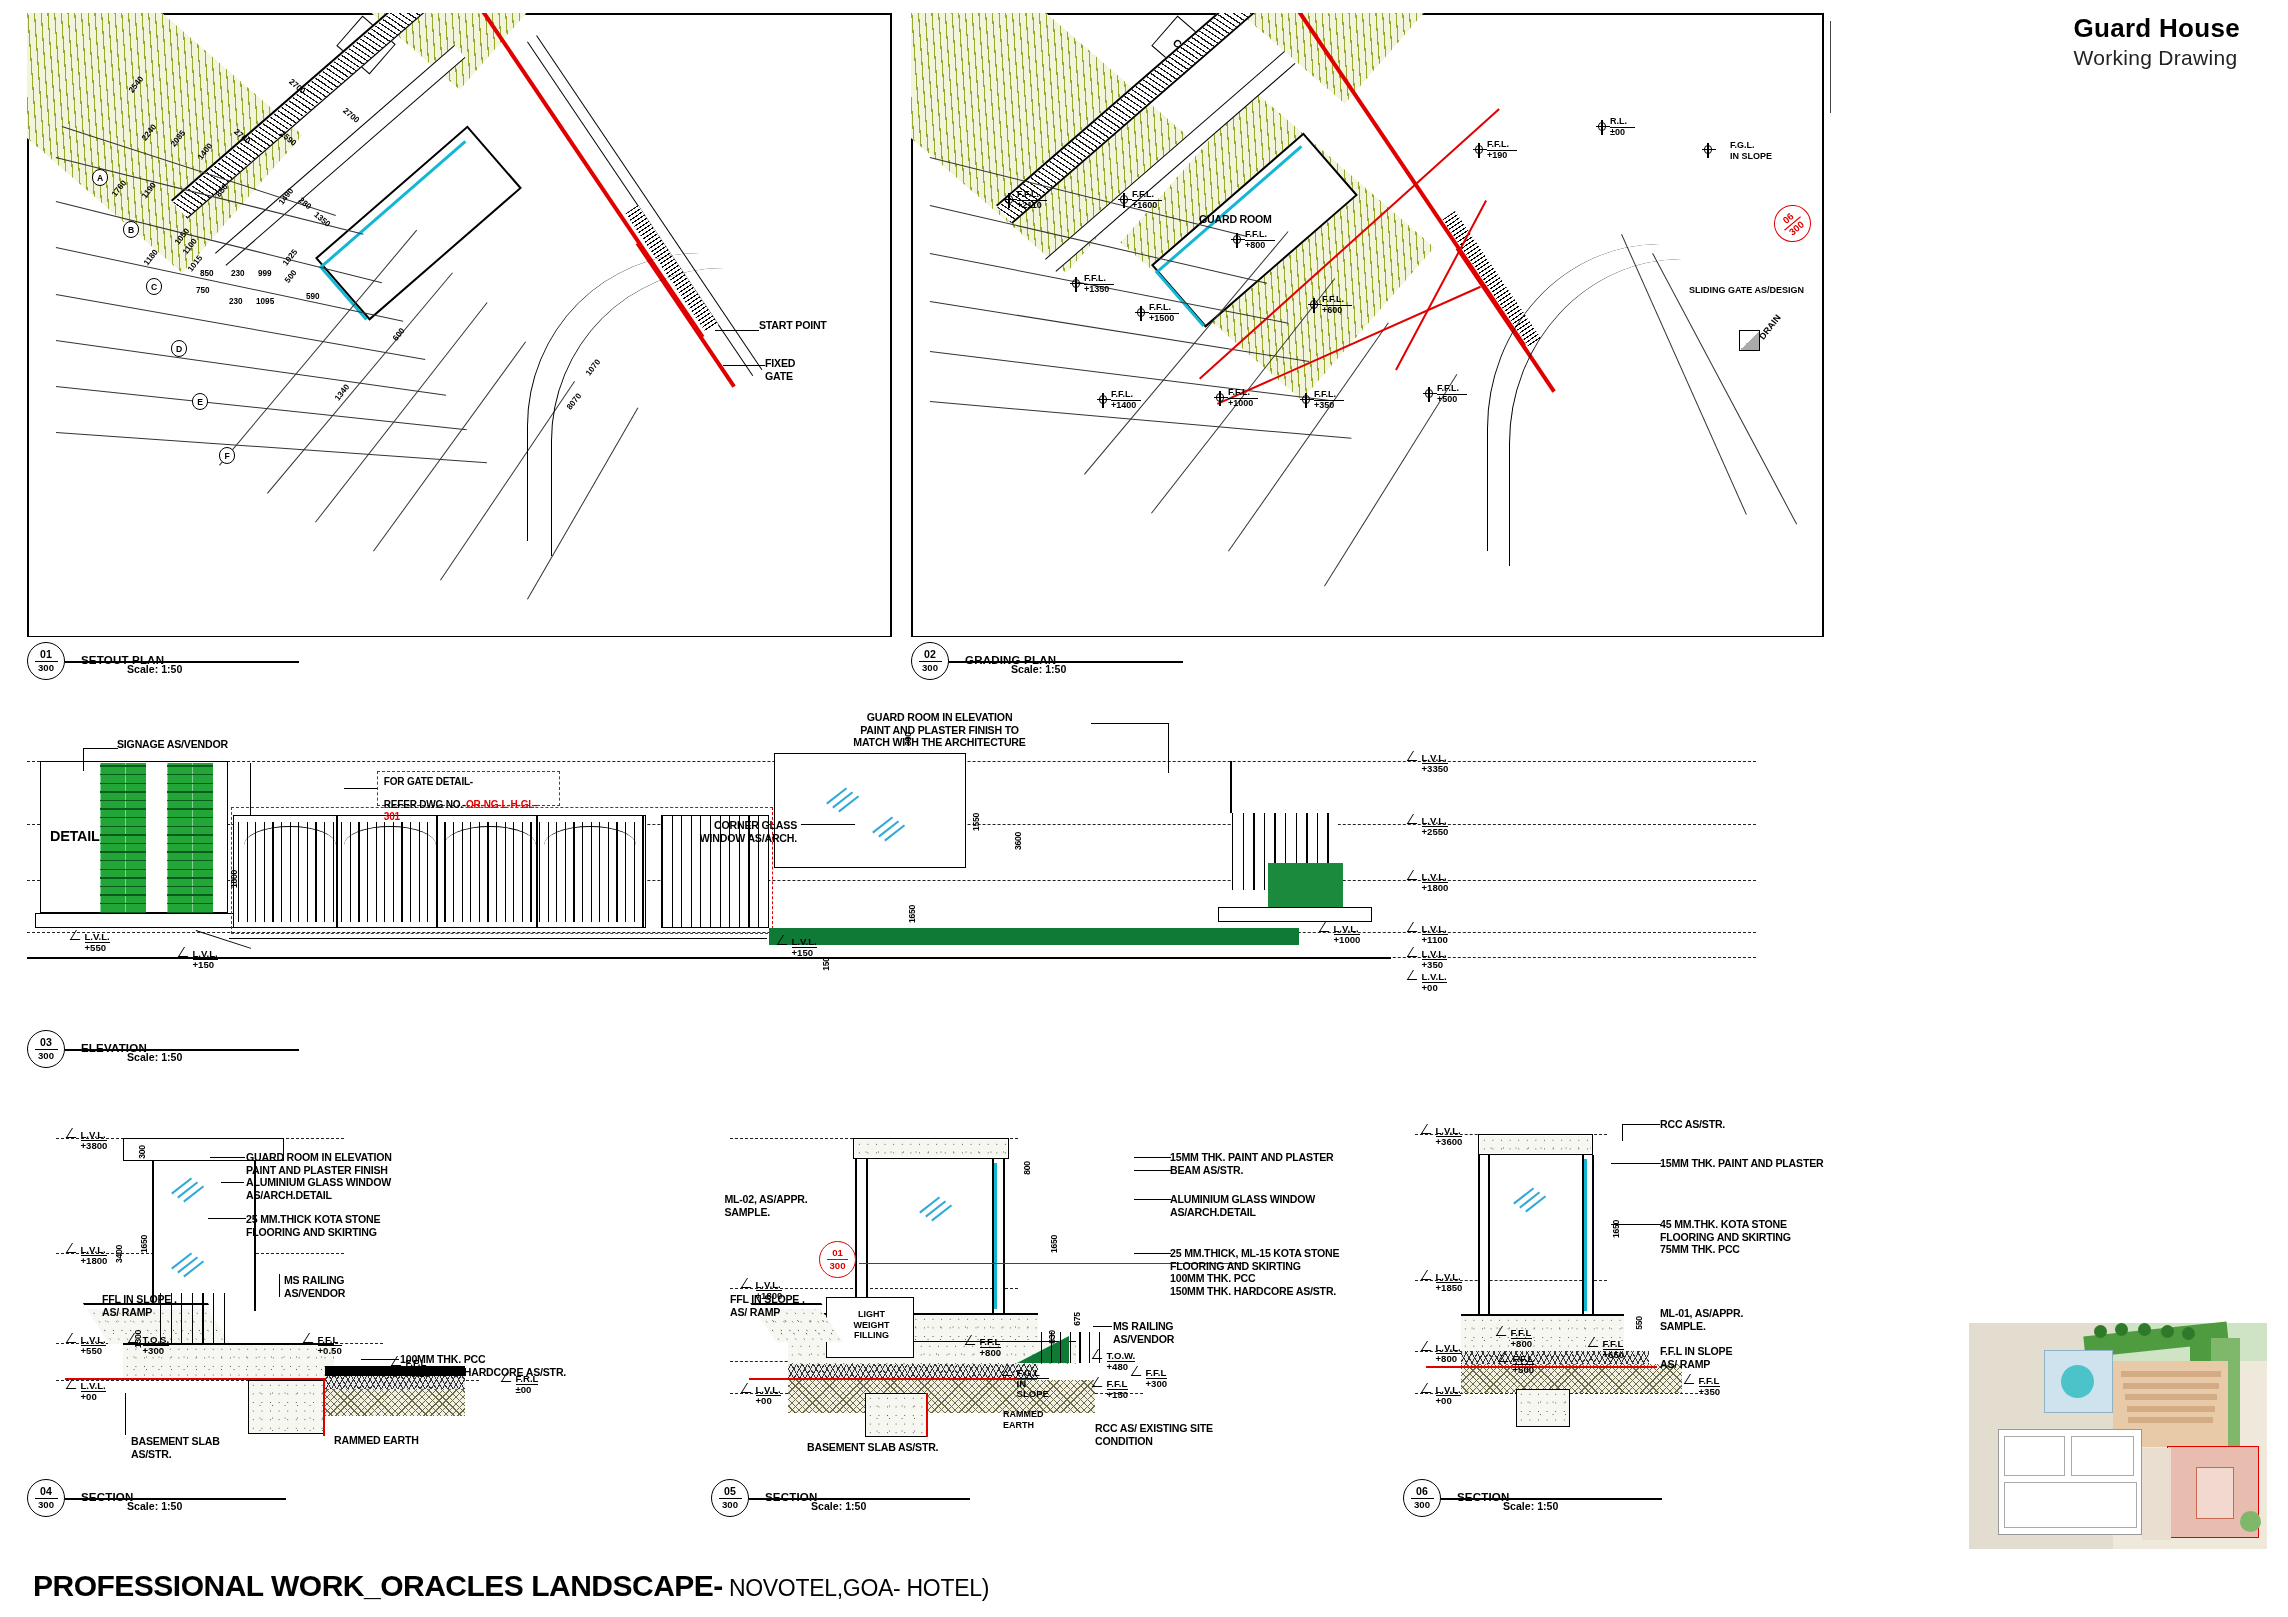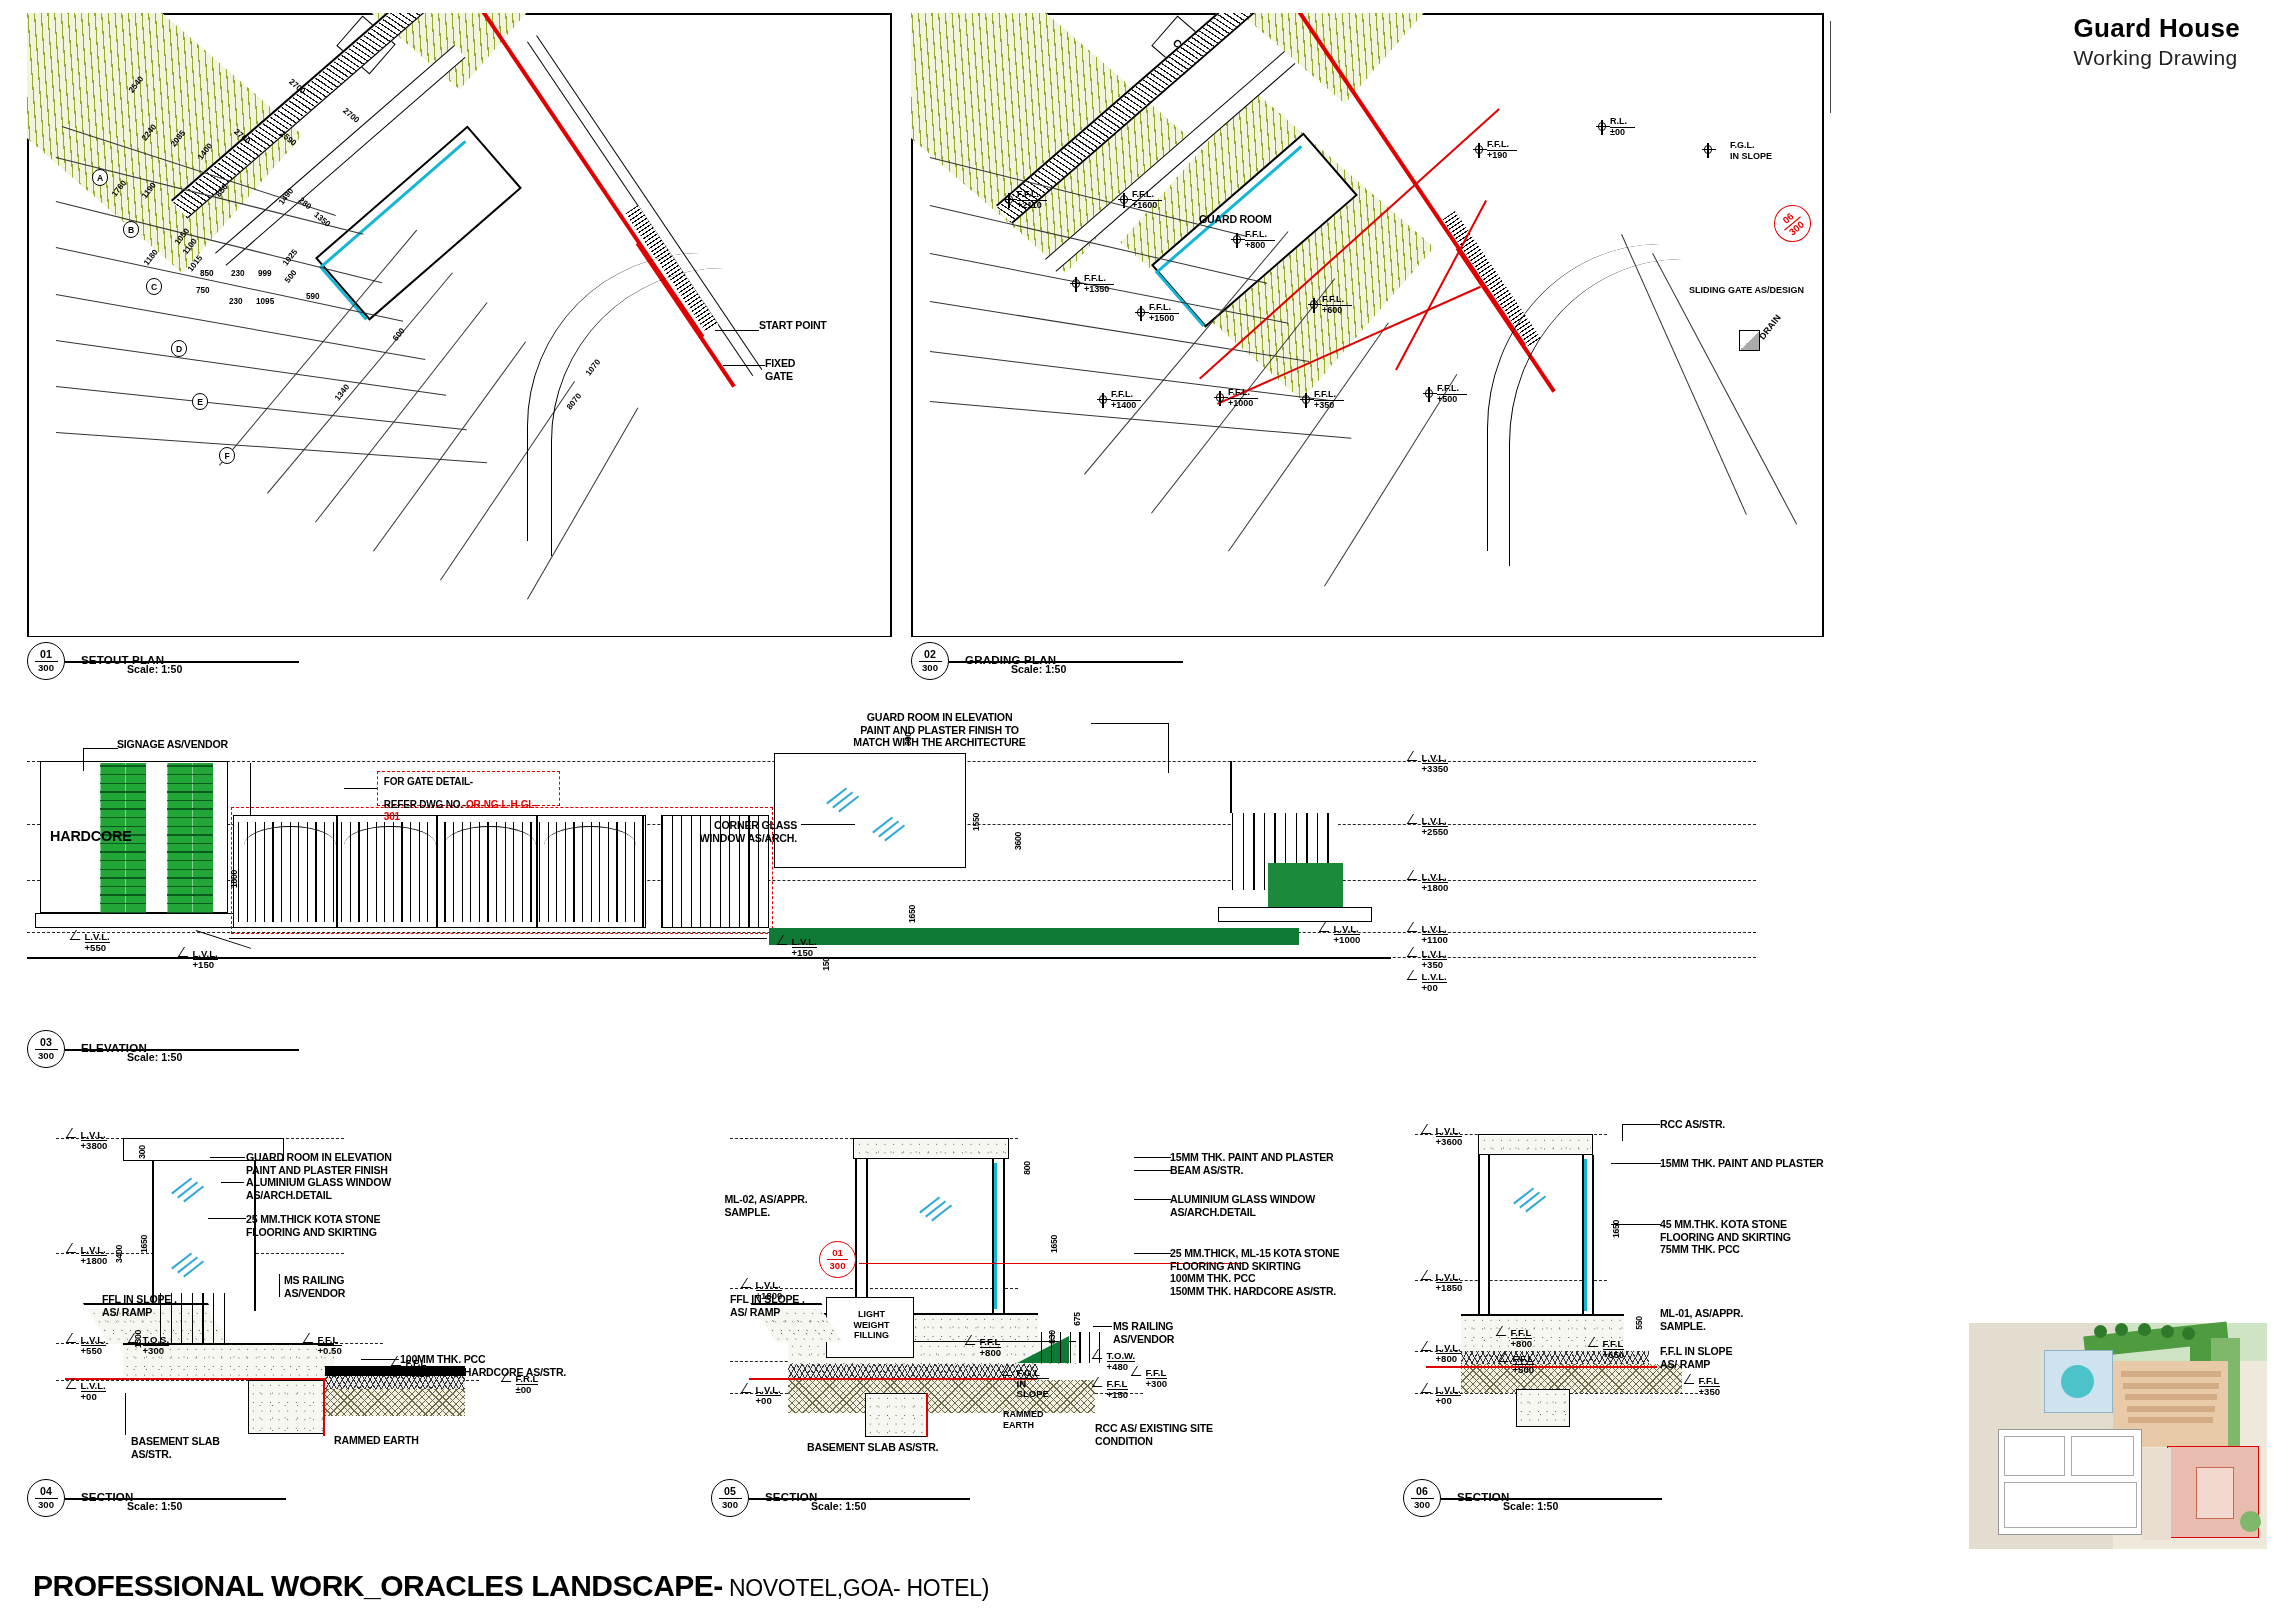--- a/index.html
+++ b/index.html
@@ -425,21 +425,21 @@
 
     <div class="dashline" style="left:0;top:50px;width:1729px;"></div>
     <div class="dashline" style="left:0;top:113px;width:1729px;"></div>
     <div class="dashline" style="left:0;top:169px;width:1729px;"></div>
     <div class="dashline" style="left:0;top:221px;width:1729px;"></div>
     <div class="dashline" style="left:0;top:246px;width:1729px;"></div>
 
     <div class="abs" style="left:13.4px;top:50px;width:188px;height:152px;border:1.4px solid #000;background:#fff;"></div>
     <div class="abs planting" style="left:73px;top:52px;width:46px;height:150px;"></div>
     <div class="abs planting" style="left:140px;top:52px;width:46px;height:150px;"></div>
-    <div class="note" style="position:absolute;left:23px;top:117px;font-size:14.4px;">HARDCORE</div>
+    <div class="note" style="position:absolute;left:23px;top:117px;font-size:14.4px;">DETAIL</div>
     <div class="note" style="position:absolute;left:90px;top:27px;">SIGNAGE AS/VENDOR</div>
     <div class="leader vline" style="left:56px;top:37px;height:23px;"></div>
     <div class="leader hline" style="left:56px;top:37px;width:35px;"></div>
 
     <div class="abs" style="left:7.7px;top:202px;width:208px;height:15.4px;border:1.3px solid #000;background:#fff;"></div>
 
     <div class="abs dim" style="left:227px;top:115px;transform:rotate(-90deg);">1550</div>
     <div class="leader vline" style="left:223px;top:52px;height:150px;"></div>
 
     <div class="abs" style="left:206px;top:104px;width:413px;height:113px;border:1.4px solid #000;background:#fff;"></div>

